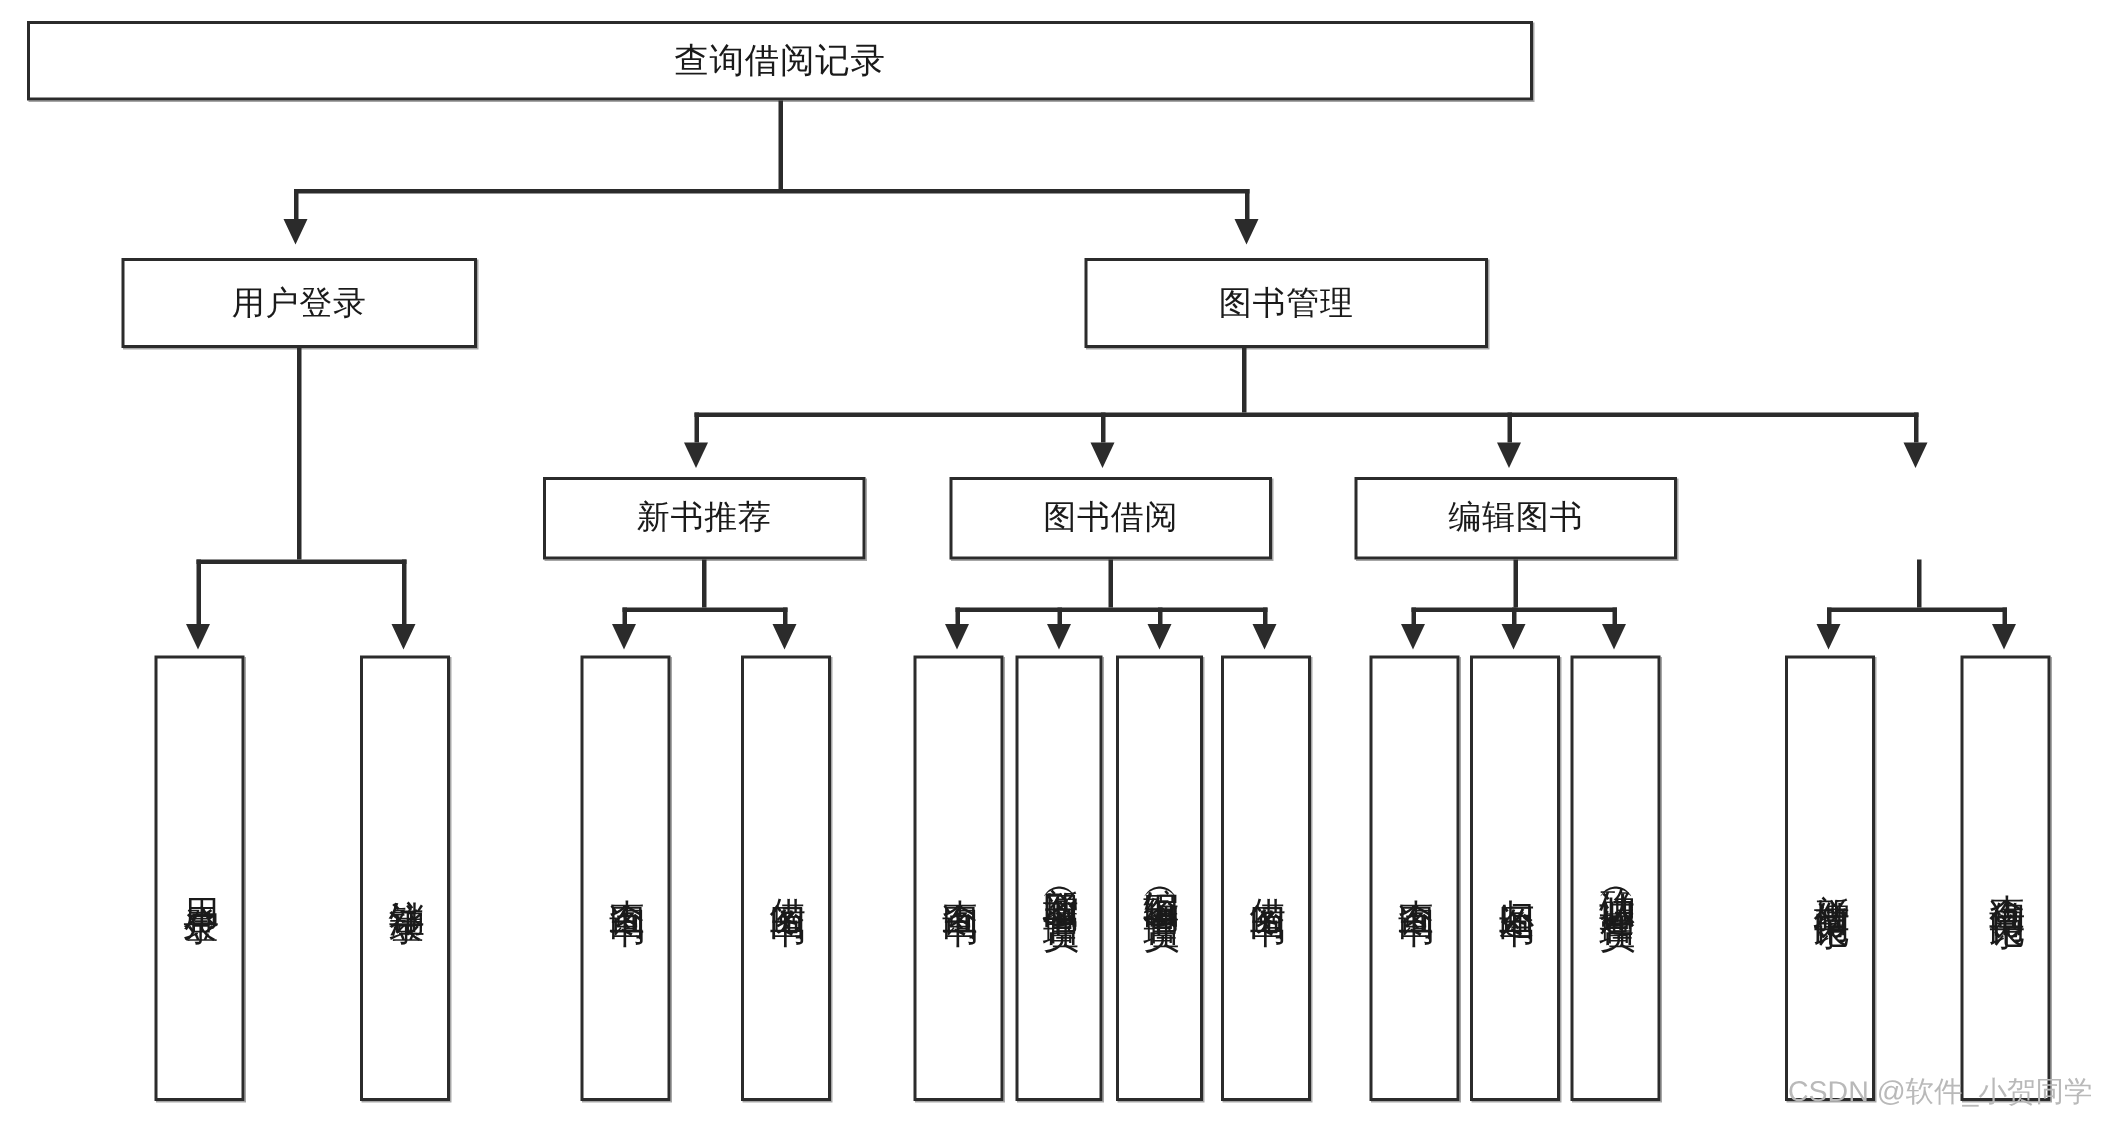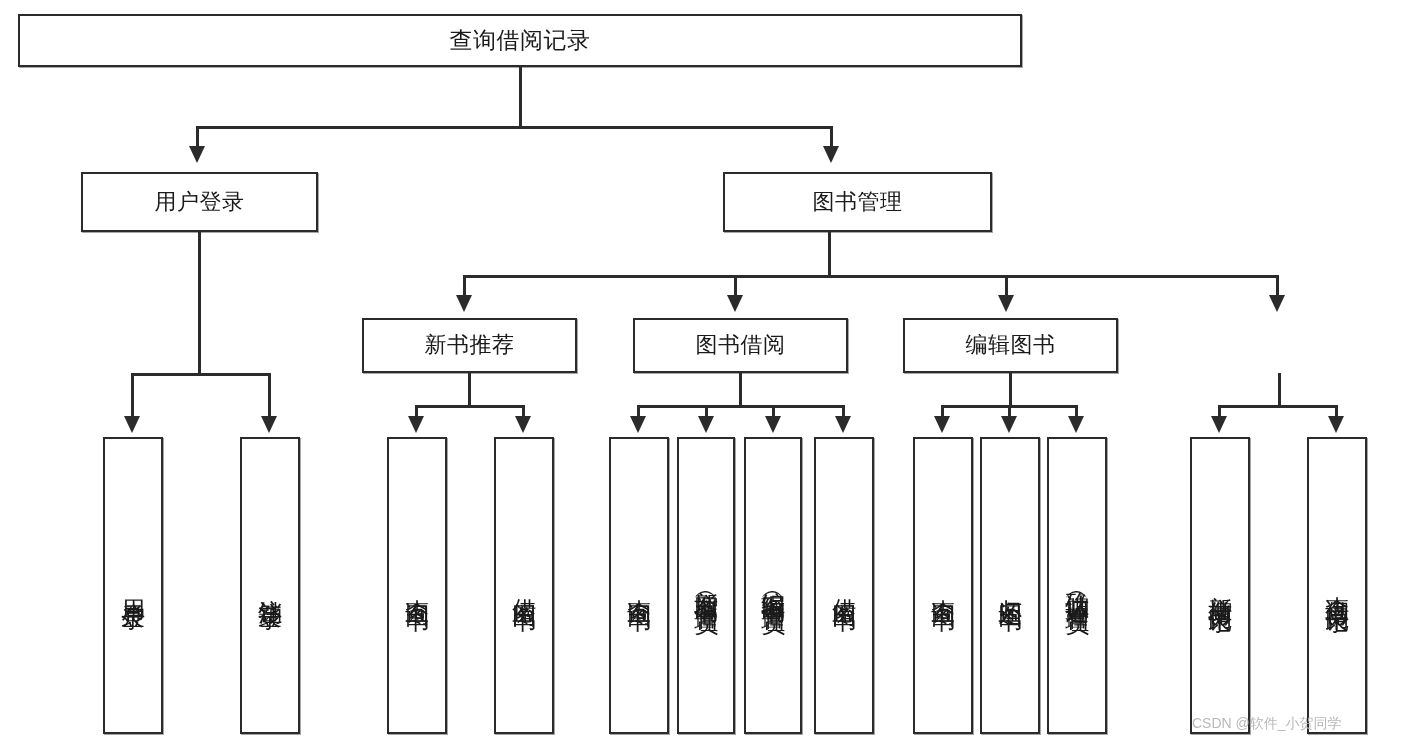--- a/index.html
+++ b/index.html
@@ -62,21 +62,21 @@
   .arrow {
     position: absolute;
     width: 0;
     height: 0;
     border-left: 8px solid transparent;
     border-right: 8px solid transparent;
     border-top: 17px solid #2b2b2b;
   }
   .watermark {
     position: absolute;
-    font-size: 14px;
+    font-size: 19px;
     color: #b9b9b9;
     white-space: nowrap;
     user-select: none;
   }
 </style>
 </head>
 <body>
 
 <div id="canvas">
 

